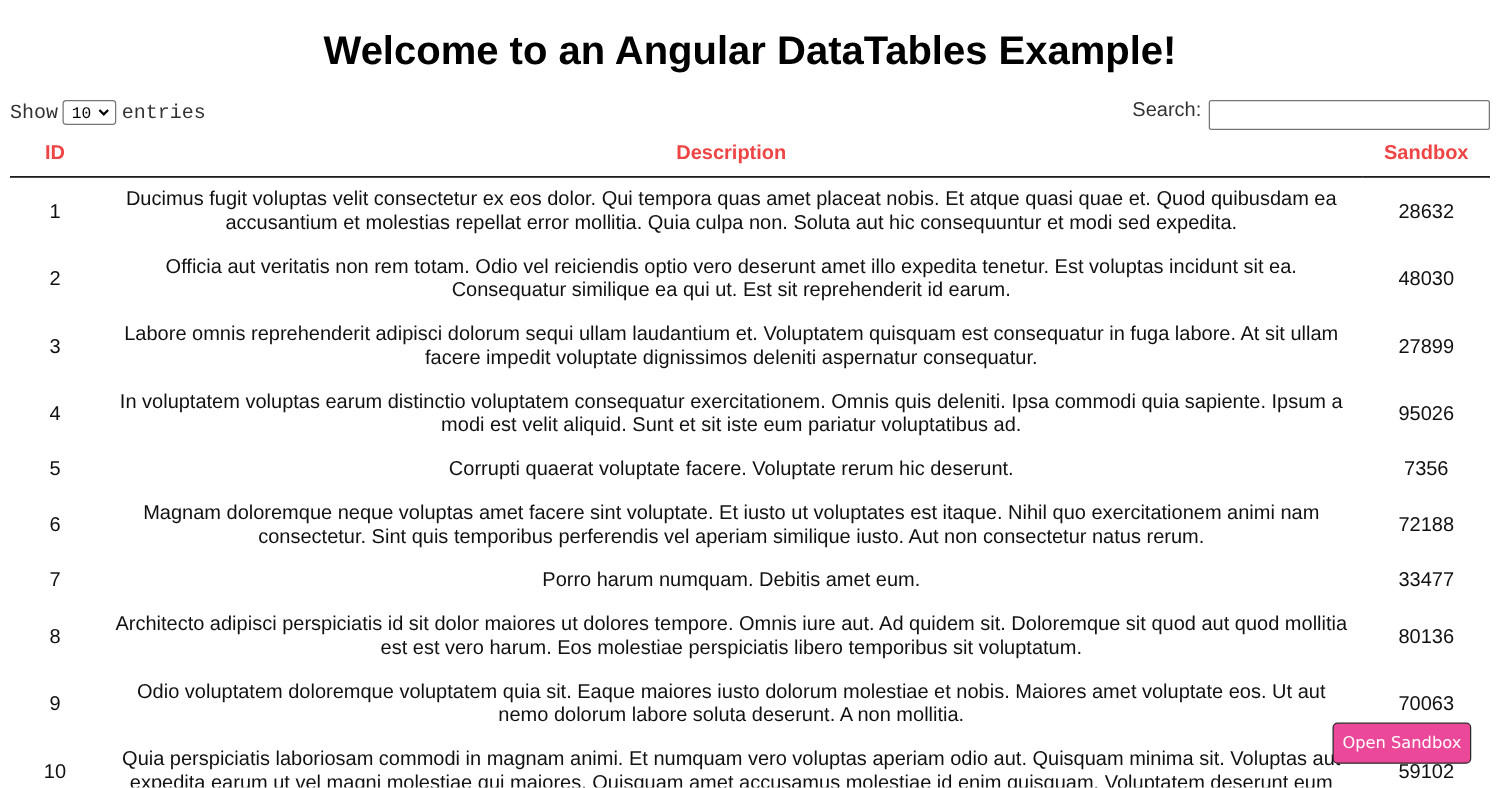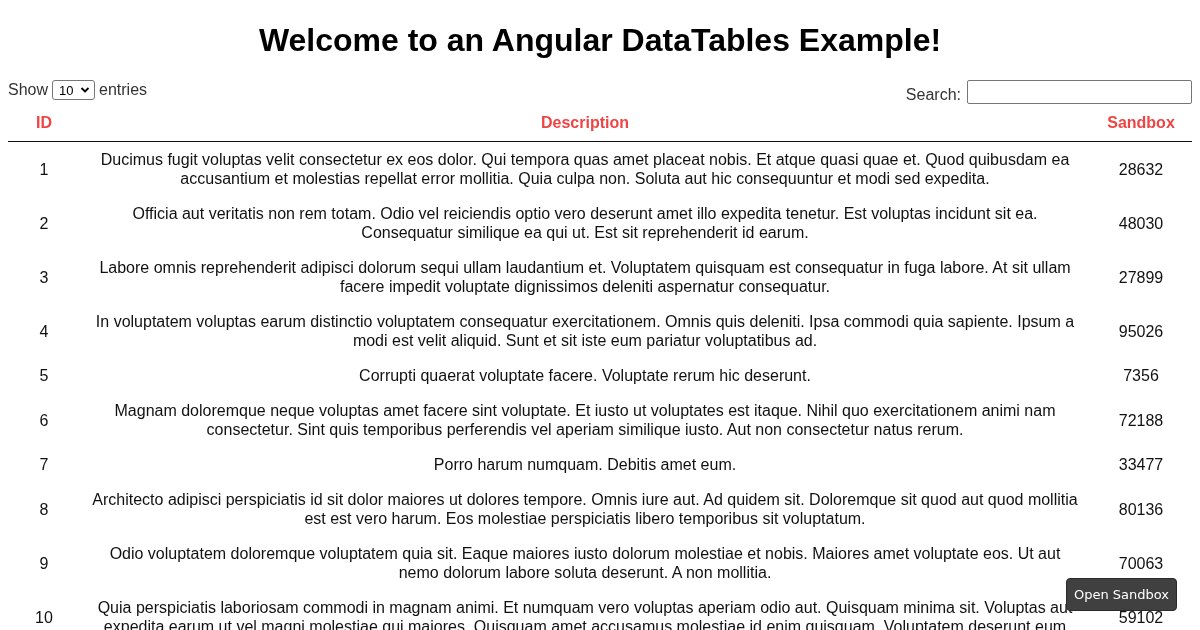--- a/index.html
+++ b/index.html
@@ -39,20 +39,21 @@
       font-size: 16px;
       color: #333;
     }
     .length {
       position: absolute;
       left: 0;
       top: 2px;
       display: flex;
       align-items: center;
       gap: 4px;
+      font-family: Liberation Mono, monospace;
     }
     .length .sel {
       display: inline-flex;
       align-items: center;
       justify-content: space-between;
       box-sizing: border-box;
       width: 43px;
       height: 20px;
       border: 1px solid #767676;
       border-radius: 3px;
@@ -60,21 +61,21 @@
       font-size: 13px;
       color: #000;
       background: #fff;
     }
     .length .sel svg { width: 10px; height: 10px; }
     .filter {
       position: absolute;
       right: 0;
       top: 2px;
       display: flex;
-      align-items: flex-end;
+      align-items: flex-start;
       gap: 6px;
     }
     .filter .search-box {
       box-sizing: border-box;
       width: 225px;
       height: 24px;
       border: 1px solid #767676;
       border-radius: 2px;
       background: #fff;
       font-size: 14px;
@@ -105,21 +106,21 @@
       color: #111;
     }
     .col-id { width: 52px; }
     .col-qty { width: 82px; }
     .sandbox-btn {
       position: absolute;
       left: 1066px;
       top: 578px;
       width: 111px;
       height: 33px;
-      background: #404040;
+      background: #ec4899;
       color: #ffffff;
       border-radius: 4px;
       border: 1px solid #2a2a2a;
       font-size: 13px;
       display: flex;
       align-items: center;
       justify-content: center;
       box-sizing: border-box;
       font-family: "DejaVu Sans", sans-serif;
       cursor: pointer;

